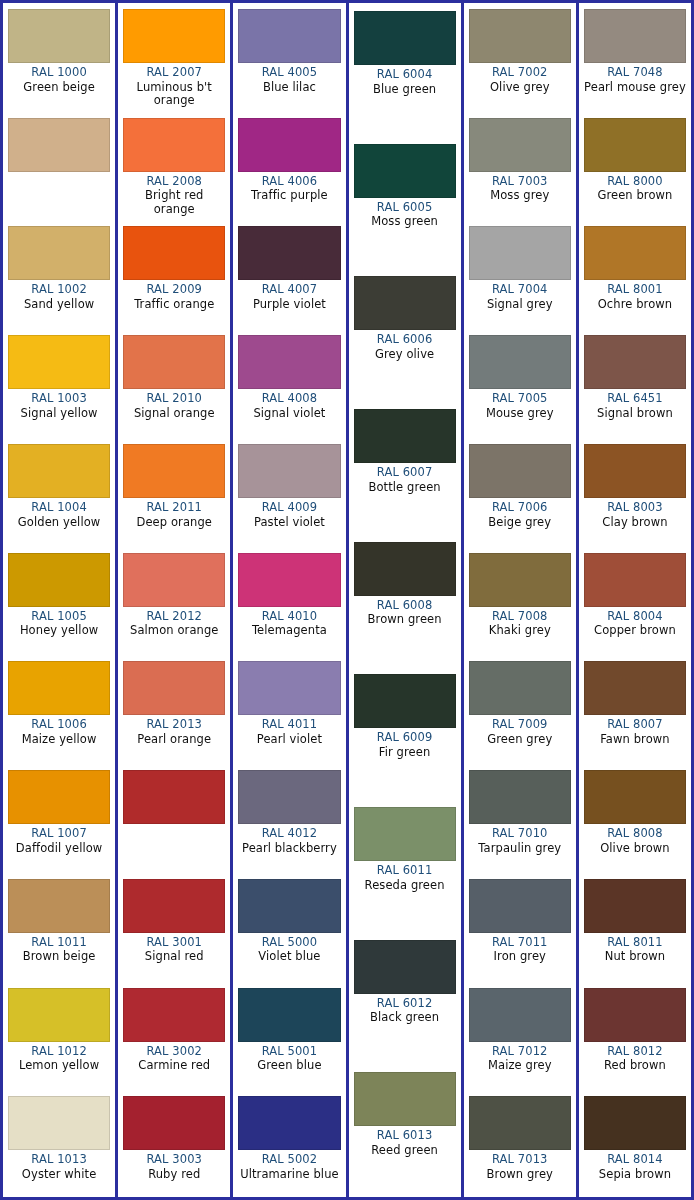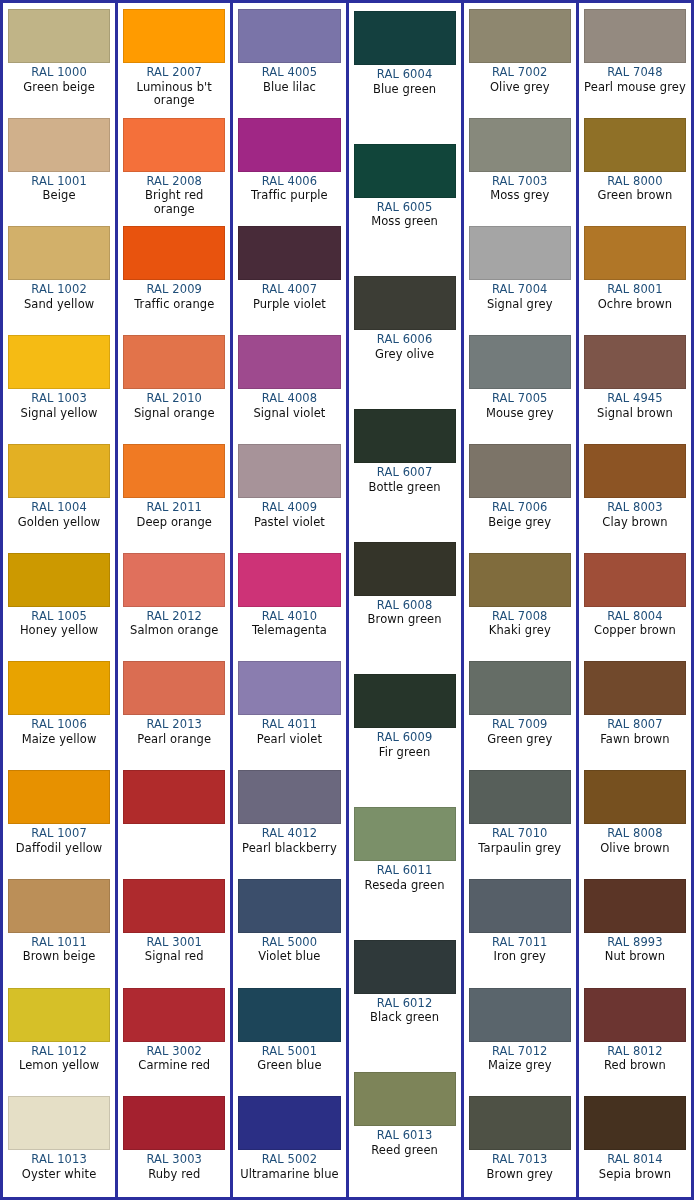--- a/index.html
+++ b/index.html
@@ -82,24 +82,20 @@
       <div class="col">
         <div class="cell first">
           <div class="swatch" style="background-color: rgb(192, 180, 135);"></div>
           <div class="labels">
             <span class="ral-code">RAL 1000</span>
             <span class="ral-name">Green beige</span>
           </div>
         </div>
         <div class="cell">
           <div class="swatch" style="background-color: rgb(208, 176, 139);"></div>
-          <div class="labels">
-            <span class="ral-code">RAL 1001</span>
-            <span class="ral-name">Beige</span>
-          </div>
         </div>
         <div class="cell">
           <div class="swatch" style="background-color: rgb(210, 176, 106);"></div>
           <div class="labels">
             <span class="ral-code">RAL 1002</span>
             <span class="ral-name">Sand yellow</span>
           </div>
         </div>
         <div class="cell">
           <div class="swatch" style="background-color: rgb(245, 187, 20);"></div>
@@ -474,21 +470,21 @@
         <div class="cell">
           <div class="swatch" style="background-color: rgb(176, 118, 39);"></div>
           <div class="labels">
             <span class="ral-code">RAL 8001</span>
             <span class="ral-name">Ochre brown</span>
           </div>
         </div>
         <div class="cell">
           <div class="swatch" style="background-color: rgb(125, 85, 73);"></div>
           <div class="labels">
-            <span class="ral-code">RAL 4945</span>
+            <span class="ral-code">RAL 6451</span>
             <span class="ral-name">Signal brown</span>
           </div>
         </div>
         <div class="cell">
           <div class="swatch" style="background-color: rgb(140, 84, 36);"></div>
           <div class="labels">
             <span class="ral-code">RAL 8003</span>
             <span class="ral-name">Clay brown</span>
           </div>
         </div>
@@ -509,21 +505,21 @@
         <div class="cell">
           <div class="swatch" style="background-color: rgb(118, 80, 31);"></div>
           <div class="labels">
             <span class="ral-code">RAL 8008</span>
             <span class="ral-name">Olive brown</span>
           </div>
         </div>
         <div class="cell">
           <div class="swatch" style="background-color: rgb(91, 53, 38);"></div>
           <div class="labels">
-            <span class="ral-code">RAL 8993</span>
+            <span class="ral-code">RAL 8011</span>
             <span class="ral-name">Nut brown</span>
           </div>
         </div>
         <div class="cell">
           <div class="swatch" style="background-color: rgb(108, 53, 49);"></div>
           <div class="labels">
             <span class="ral-code">RAL 8012</span>
             <span class="ral-name">Red brown</span>
           </div>
         </div>

